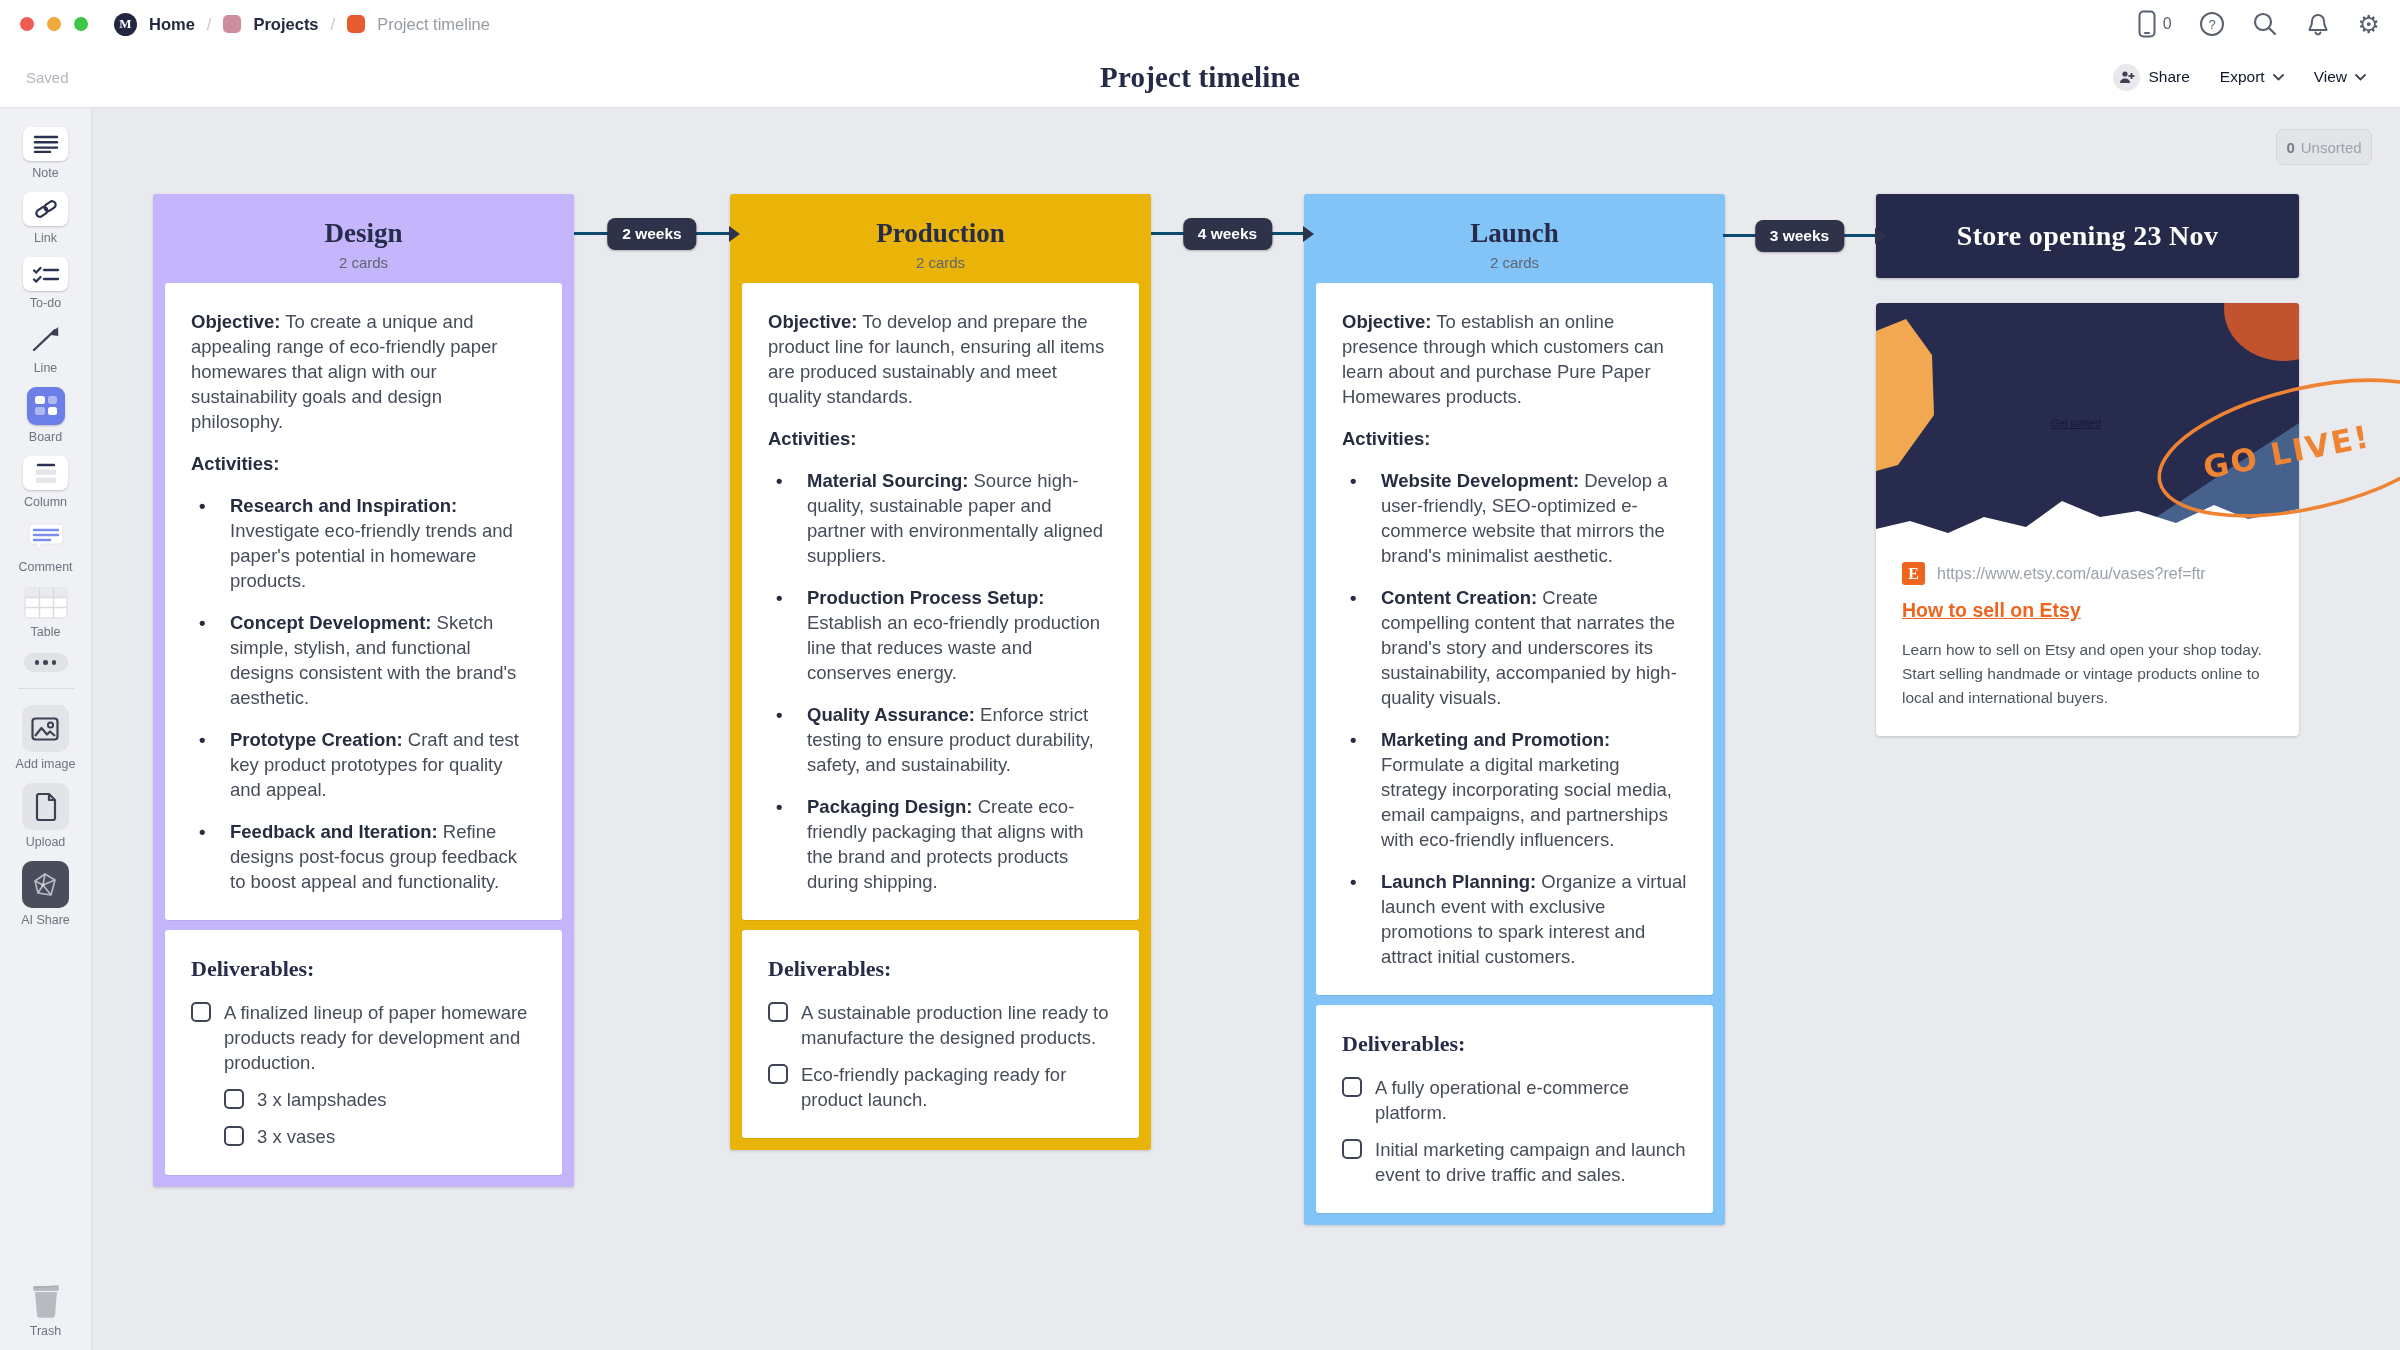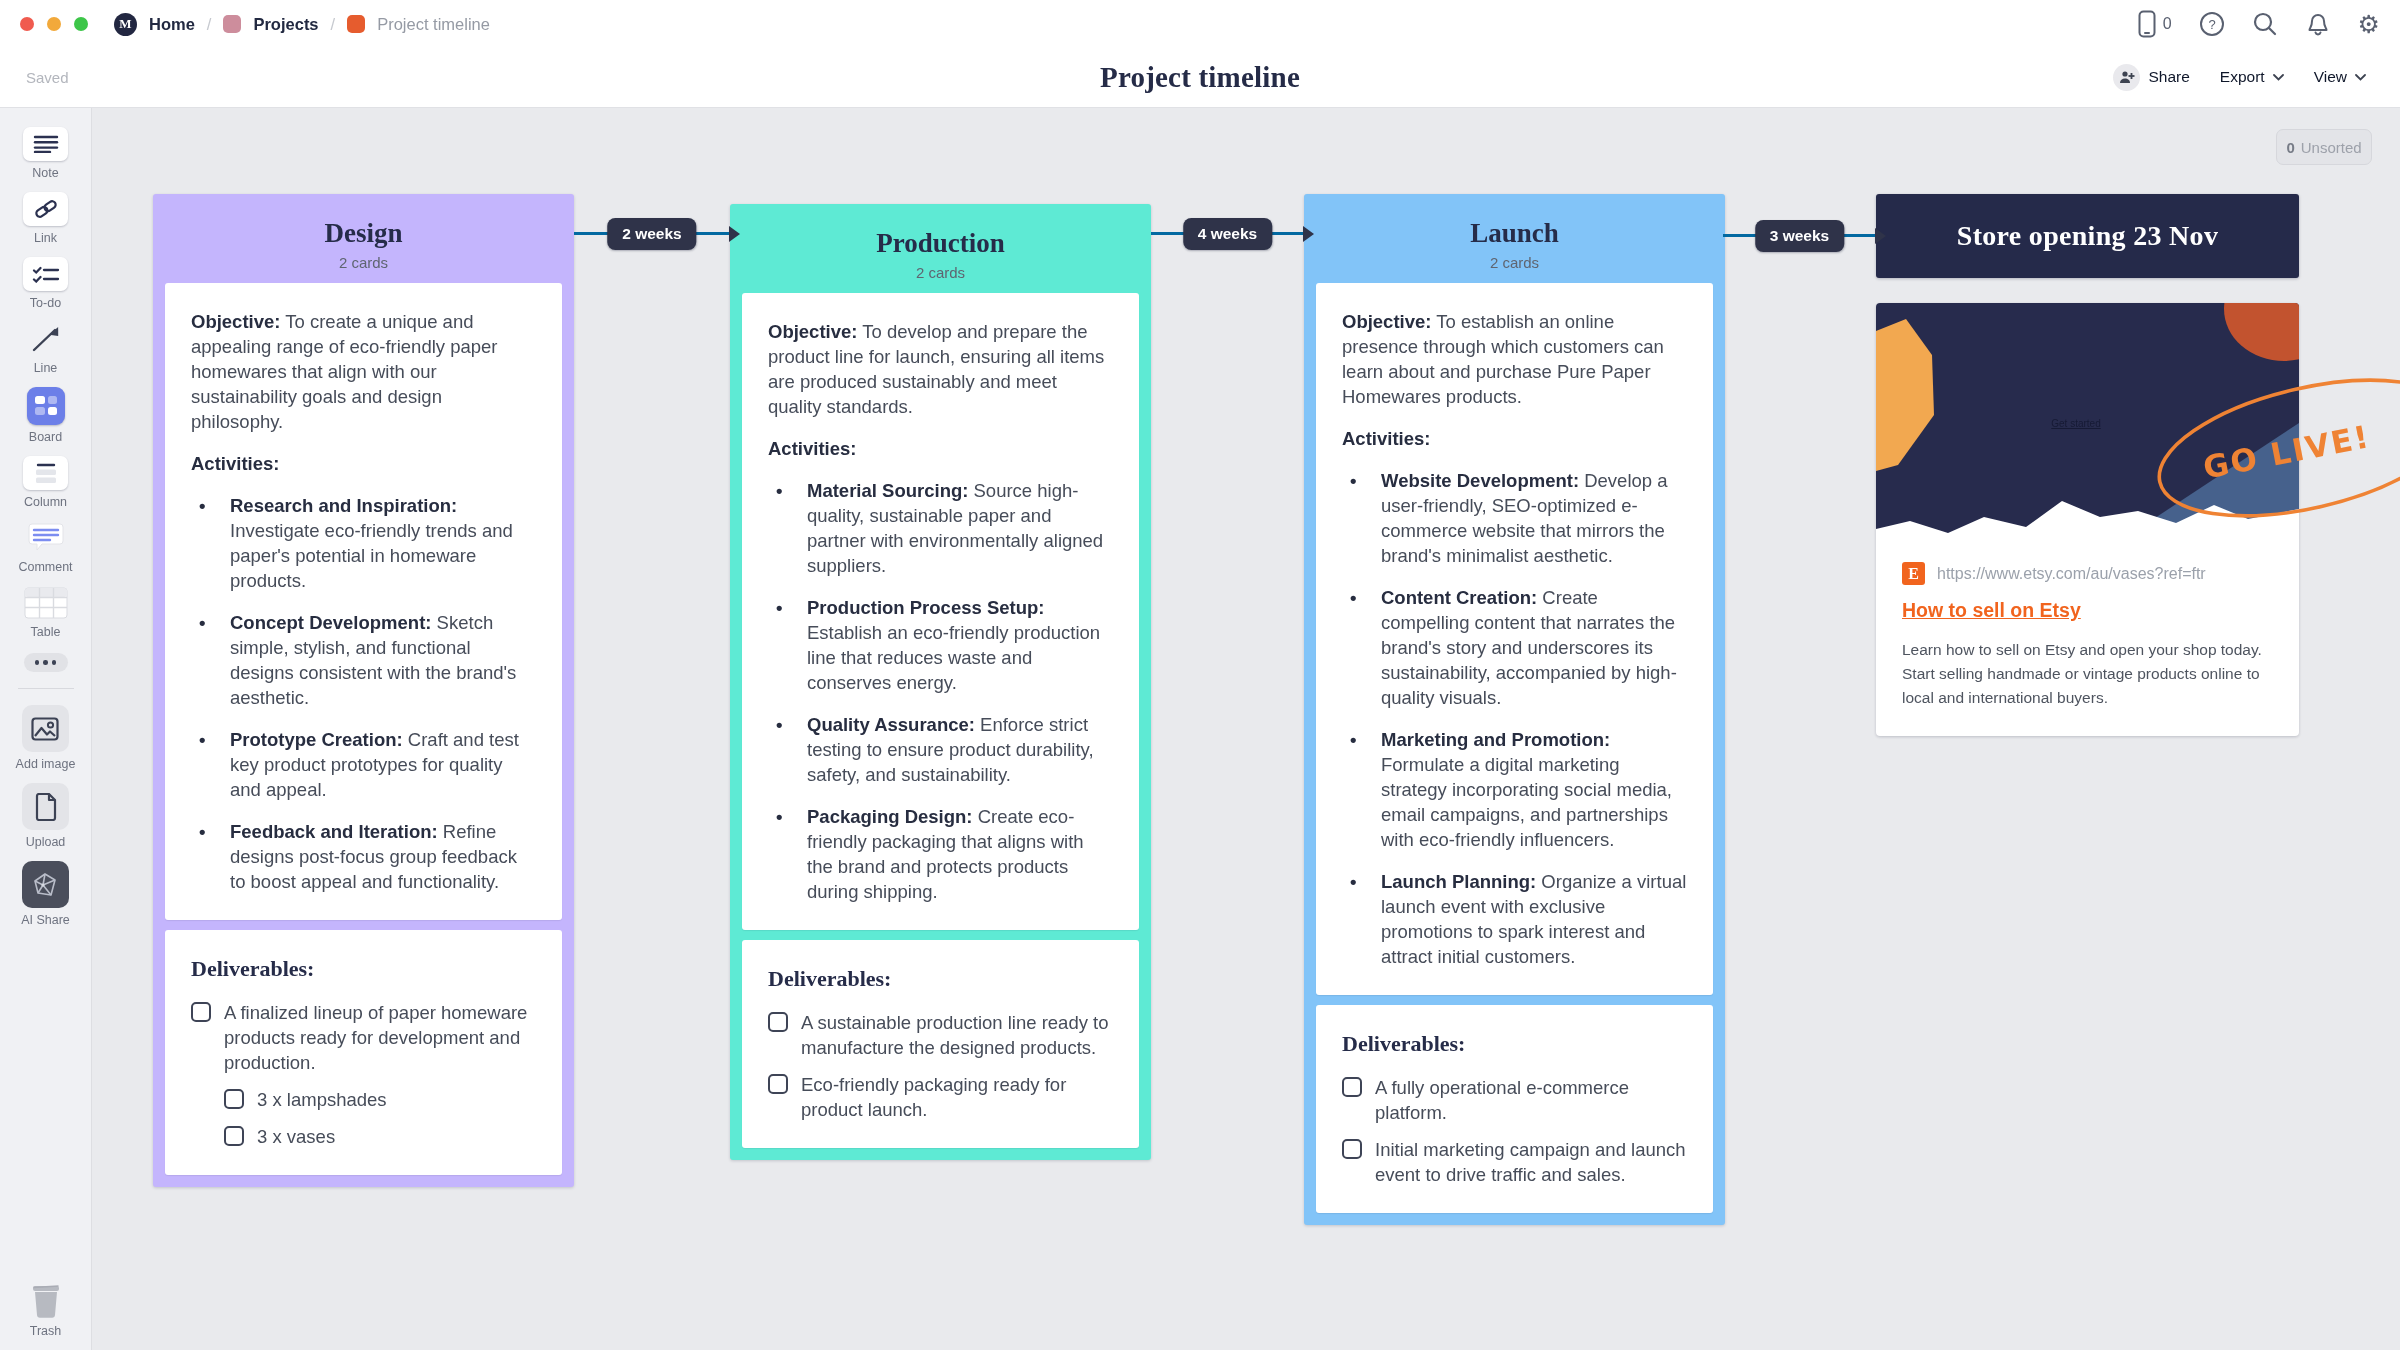--- a/index.html
+++ b/index.html
@@ -55,21 +55,21 @@
   .trash{margin-top:auto;margin-bottom:12px;display:flex;flex-direction:column;align-items:center;cursor:pointer;}
 
   
   .canvas-bg{position:absolute;top:107px;left:92px;right:0;bottom:0;background:#e9eaed;}
   .unsorted{position:absolute;left:2276px;top:129px;width:96px;height:36px;background:#e3e4e8;border:1px solid #d6d7dc;border-radius:7px;display:flex;align-items:center;justify-content:center;gap:6px;font-size:15px;color:#9da1aa;box-sizing:border-box;z-index:10;}
   .unsorted b{color:#777c87;font-weight:700;}
 
   
   .column{position:absolute;width:421px;padding:12px;box-sizing:border-box;border-radius:3px;box-shadow:0 1px 3px rgba(20,25,50,.18);z-index:5;}
   .col-design{left:153px;top:194px;background:#c4b5fd;}
-  .col-production{left:730px;top:204px;background:#5eead4;}
+  .col-production{left:730px;top:194px;background:#eab308;}
   .col-launch{left:1304px;top:194px;background:#82c4f8;}
   .col-header{height:77px;display:flex;flex-direction:column;align-items:center;justify-content:center;cursor:pointer;}
   .col-title{font-family:"Liberation Serif","DejaVu Serif",serif;font-size:27px;font-weight:700;color:#262c49;}
   .col-sub{font-size:15px;color:#5f6571;margin-top:5px;}
   .card{background:#fff;border-radius:3px;padding:26px;box-shadow:0 1px 1px rgba(20,25,50,.08);}
   .card + .card{margin-top:10px;}
   .para{font-size:18.5px;line-height:25px;color:#464c59;margin:0 0 17px;}
   .para:last-child{margin-bottom:0;}
   .lead{font-weight:700;color:#272d40;}
   .bullet{display:flex;font-size:18.5px;line-height:25px;color:#464c59;margin:0 0 17px;}
@@ -77,21 +77,21 @@
   .bullet::before{content:"\2022";flex:0 0 31px;padding-left:8px;color:#272d40;font-weight:700;}
   .bullet-body{flex:1;}
   .deliv-title{font-family:"Liberation Serif","DejaVu Serif",serif;font-size:22px;font-weight:700;color:#262c49;margin:0 0 18px;}
   .check-row{display:flex;gap:13px;font-size:18.5px;line-height:25px;color:#464c59;margin-bottom:12px;}
   .check-row:last-child{margin-bottom:0;}
   .checkbox{flex:0 0 20px;width:20px;height:20px;border:2px solid #3e4456;border-radius:5px;background:#fff;margin-top:2px;box-sizing:border-box;cursor:pointer;}
   .check-sub{margin-left:33px;}
   .check-text{flex:1;}
 
   
-  .arrow{position:absolute;height:3px;background:#0369a1;z-index:6;}
+  .arrow{position:absolute;height:3px;background:#0c4a6e;z-index:6;}
   .arrow::after{content:"";position:absolute;right:-10px;top:-6.5px;border-left:11px solid #2f3349;border-top:8px solid transparent;border-bottom:8px solid transparent;}
   .pill{position:absolute;left:50%;top:50%;transform:translate(-50%,-50%);background:#2f3349;color:#fff;font-size:15.5px;font-weight:700;padding:7px 15px;border-radius:8px;white-space:nowrap;box-shadow:0 1px 2px rgba(20,25,50,.3);}
   .arrow-1{left:574px;top:232px;width:156px;}
   .arrow-2{left:1151px;top:232px;width:153px;}
   .arrow-3{left:1723px;top:234px;width:153px;}
 
   
   .milestone{position:absolute;left:1876px;top:194px;width:423px;height:84px;background:#252a4a;border-radius:3px;display:flex;align-items:center;justify-content:center;box-shadow:0 1px 3px rgba(20,25,50,.25);z-index:5;}
   .milestone-title{font-family:"Liberation Serif","DejaVu Serif",serif;font-size:28px;font-weight:700;color:#fff;letter-spacing:.3px;}
   .link-card{position:absolute;left:1876px;top:303px;width:423px;background:#fff;border-radius:4px;box-shadow:0 1px 3px rgba(20,25,50,.2);z-index:5;cursor:pointer;}

